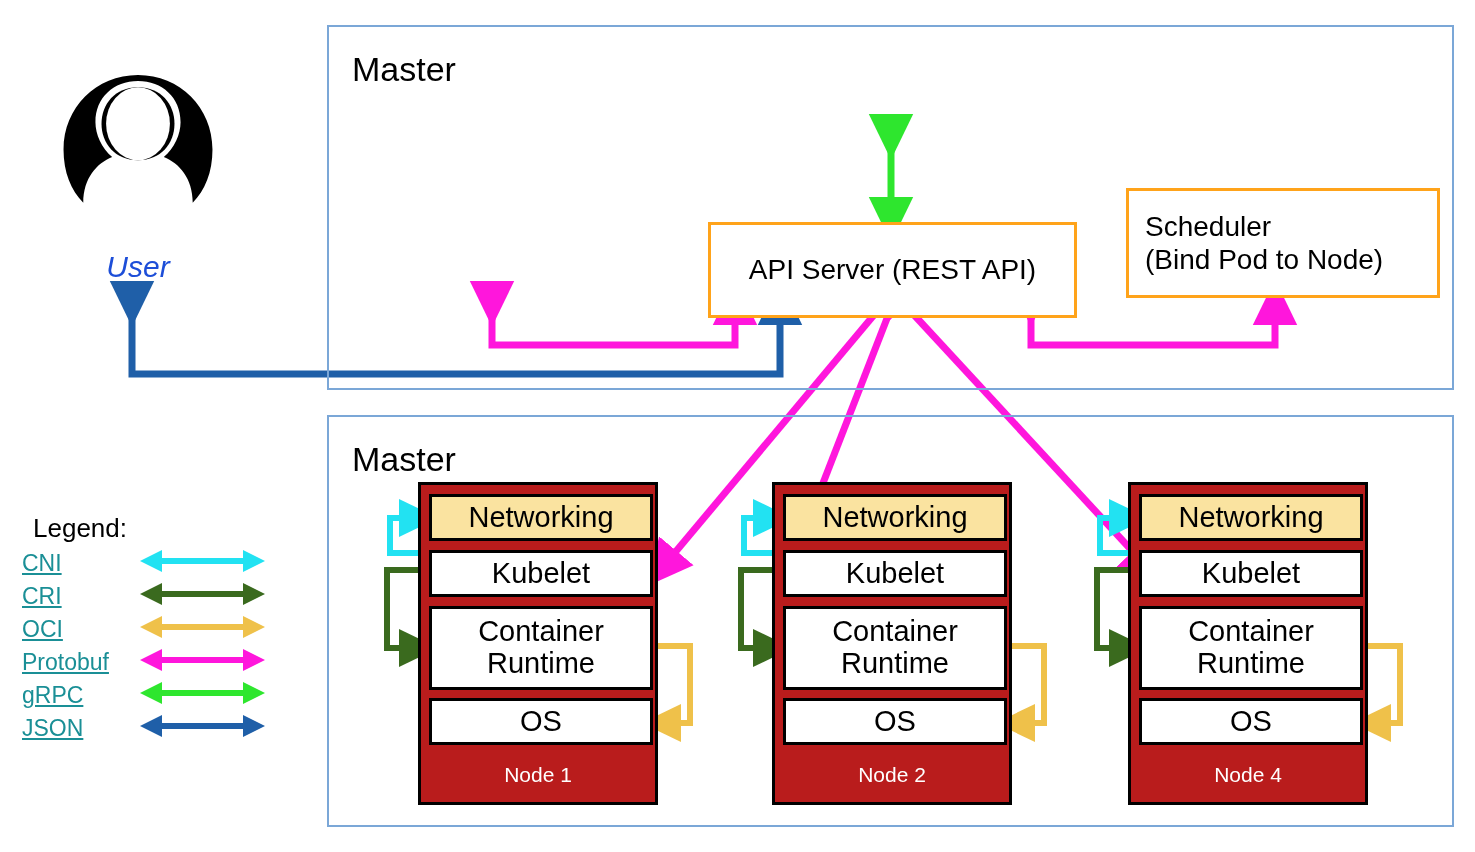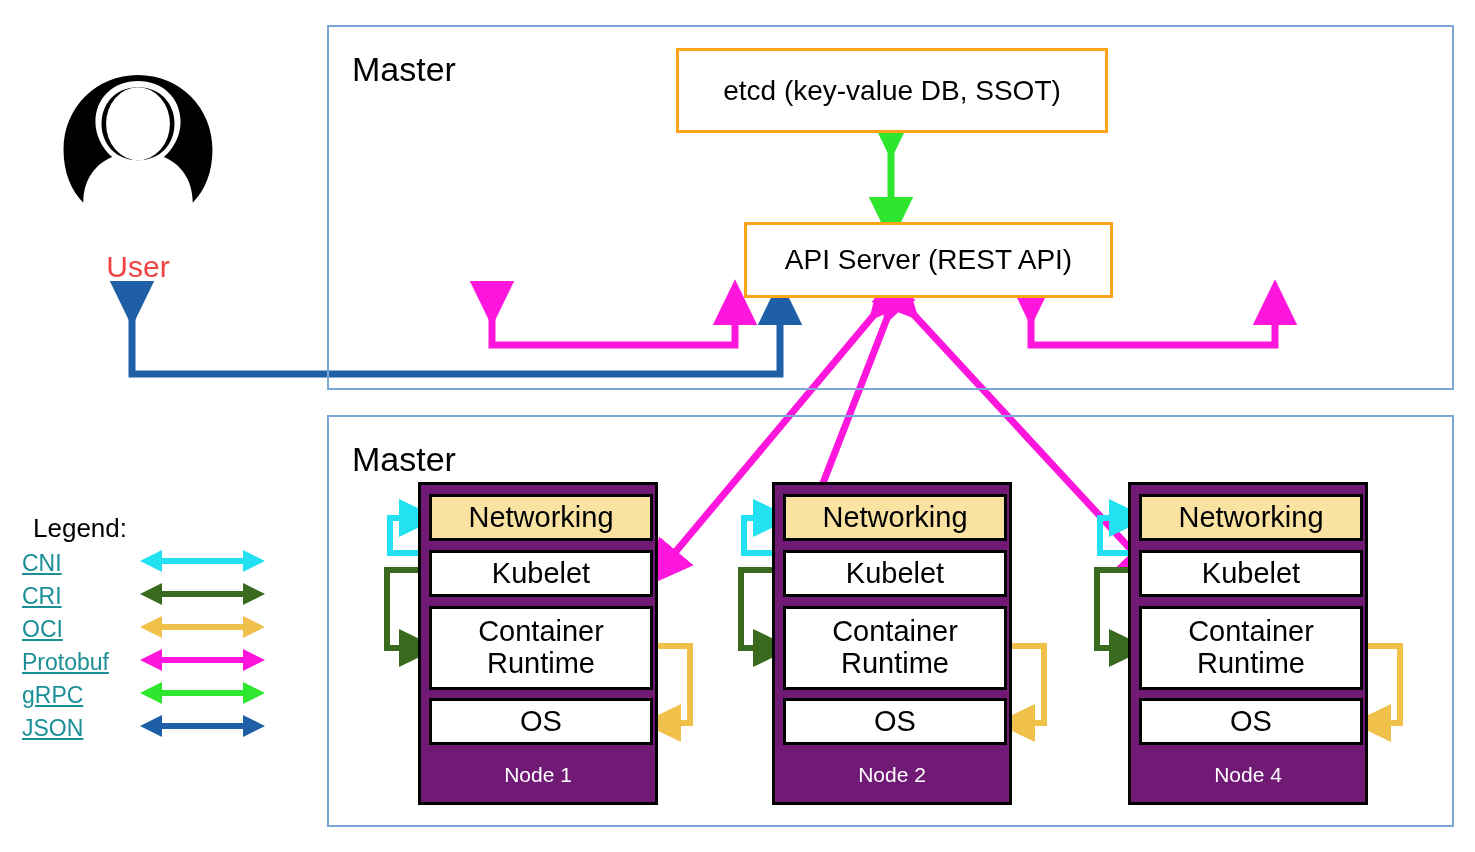--- a/index.html
+++ b/index.html
@@ -52,21 +52,21 @@
     line-height: 1.18;
     white-space: pre-line;
   }
   .comp-box.center-txt {
     justify-content: center;
     padding-left: 0;
   }
   
   .node {
     position: absolute;
-    background: #701a75;
+    background: #b91c1c;
     border: 3px solid #000000;
     box-sizing: border-box;
     text-decoration: underline;
   }
   .node-layer {
     position: absolute;
     border: 3px solid #000000;
     box-sizing: border-box;
     display: flex;
     align-items: center;
@@ -90,24 +90,25 @@
     font-size: 21px;
     line-height: 1;
   }
   
   .user-icon {
     position: absolute;
   }
   .user-label {
     position: absolute;
     font-size: 30px;
-    color: #ef4444;
+    color: #1d4ed8;
     text-align: center;
     line-height: 1;
     white-space: nowrap;
+    font-style: italic;
   }
   
   .legend-title {
     position: absolute;
     font-size: 26px;
     color: #000000;
     line-height: 1;
     white-space: nowrap;
   }
   .legend-item {
@@ -221,25 +222,26 @@
              C99 23.5 77.5 2 50 2 Z" fill="#000000"></path>
     <path d="M50 10 C35 10 26 21 26 34 C26 47 35 58 50 58
              C65 58 74 47 74 34 C74 21 65 10 50 10 Z" fill="#000000"></path>
     <ellipse cx="50" cy="34" rx="21" ry="24" fill="#ffffff"></ellipse>
   </svg>
   <div class="user-label" style="left:62px; top:252px; width:152px;">User</div>
 
   <div class="group-box" style="left:327px; top:25px; width:1127px; height:365px;"></div>
   <div class="group-title" style="left:352px; top:52px;">Master</div>
 
-  <div class="comp-box center-txt" style="left:676px; top:48px; width:432px; height:85px;">etcd (key-value DB, SSOT)</div>
-
-
-  <div class="comp-box center-txt" style="left:744px; top:222px; width:369px; height:76px;">API Server (REST API)</div>
-
+
+
+  <div class="comp-box center-txt" style="left:708px; top:222px; width:369px; height:96px;">API Server (REST API)</div>
+
+  <div class="comp-box" style="left:1126px; top:188px; width:314px; height:110px;">Scheduler
+(Bind Pod to Node)</div>
 
   <div class="group-box" style="left:327px; top:415px; width:1127px; height:412px;"></div>
   <div class="group-title" style="left:352px; top:442px;">Master</div>
 
   <div class="node" style="left:418px; top:482px; width:240px; height:323px;">
     <div class="node-layer networking" style="left:8px; top:9px; width:224px; height:47px;">Networking</div>
     <div class="node-layer" style="left:8px; top:65px; width:224px; height:47px;">Kubelet</div>
     <div class="node-layer" style="left:8px; top:121px; width:224px; height:84px;">Container
 Runtime</div>
     <div class="node-layer" style="left:8px; top:213px; width:224px; height:47px;">OS</div>

